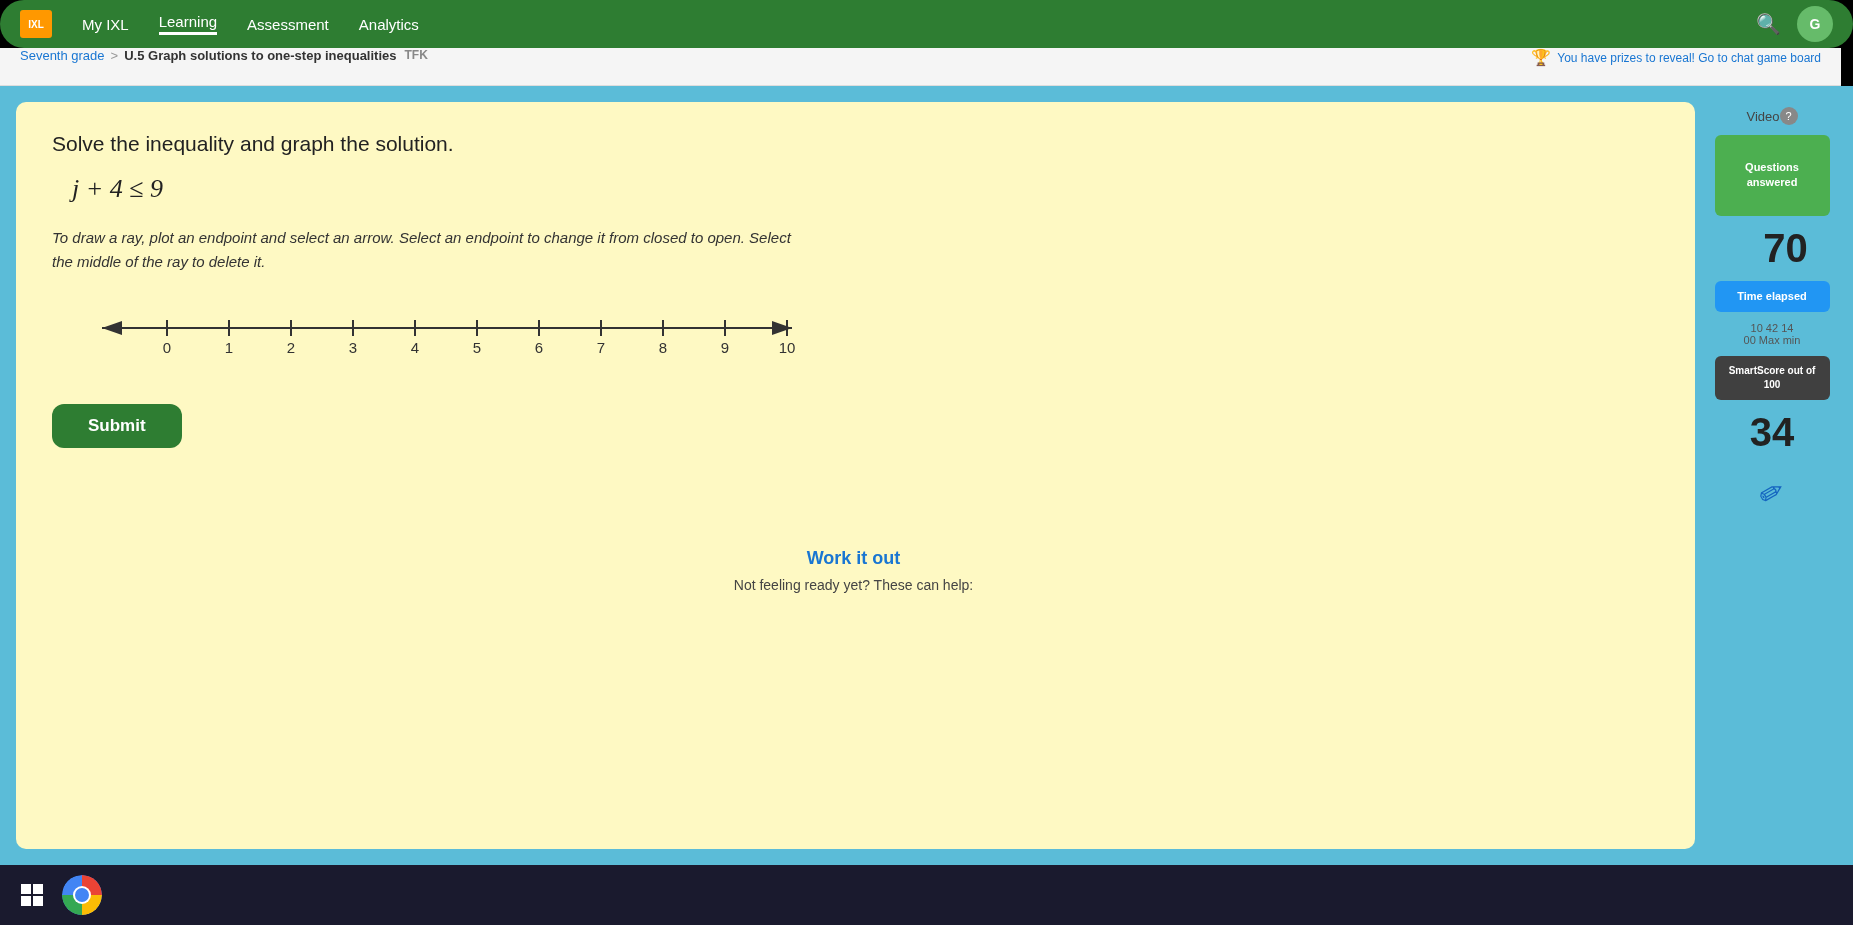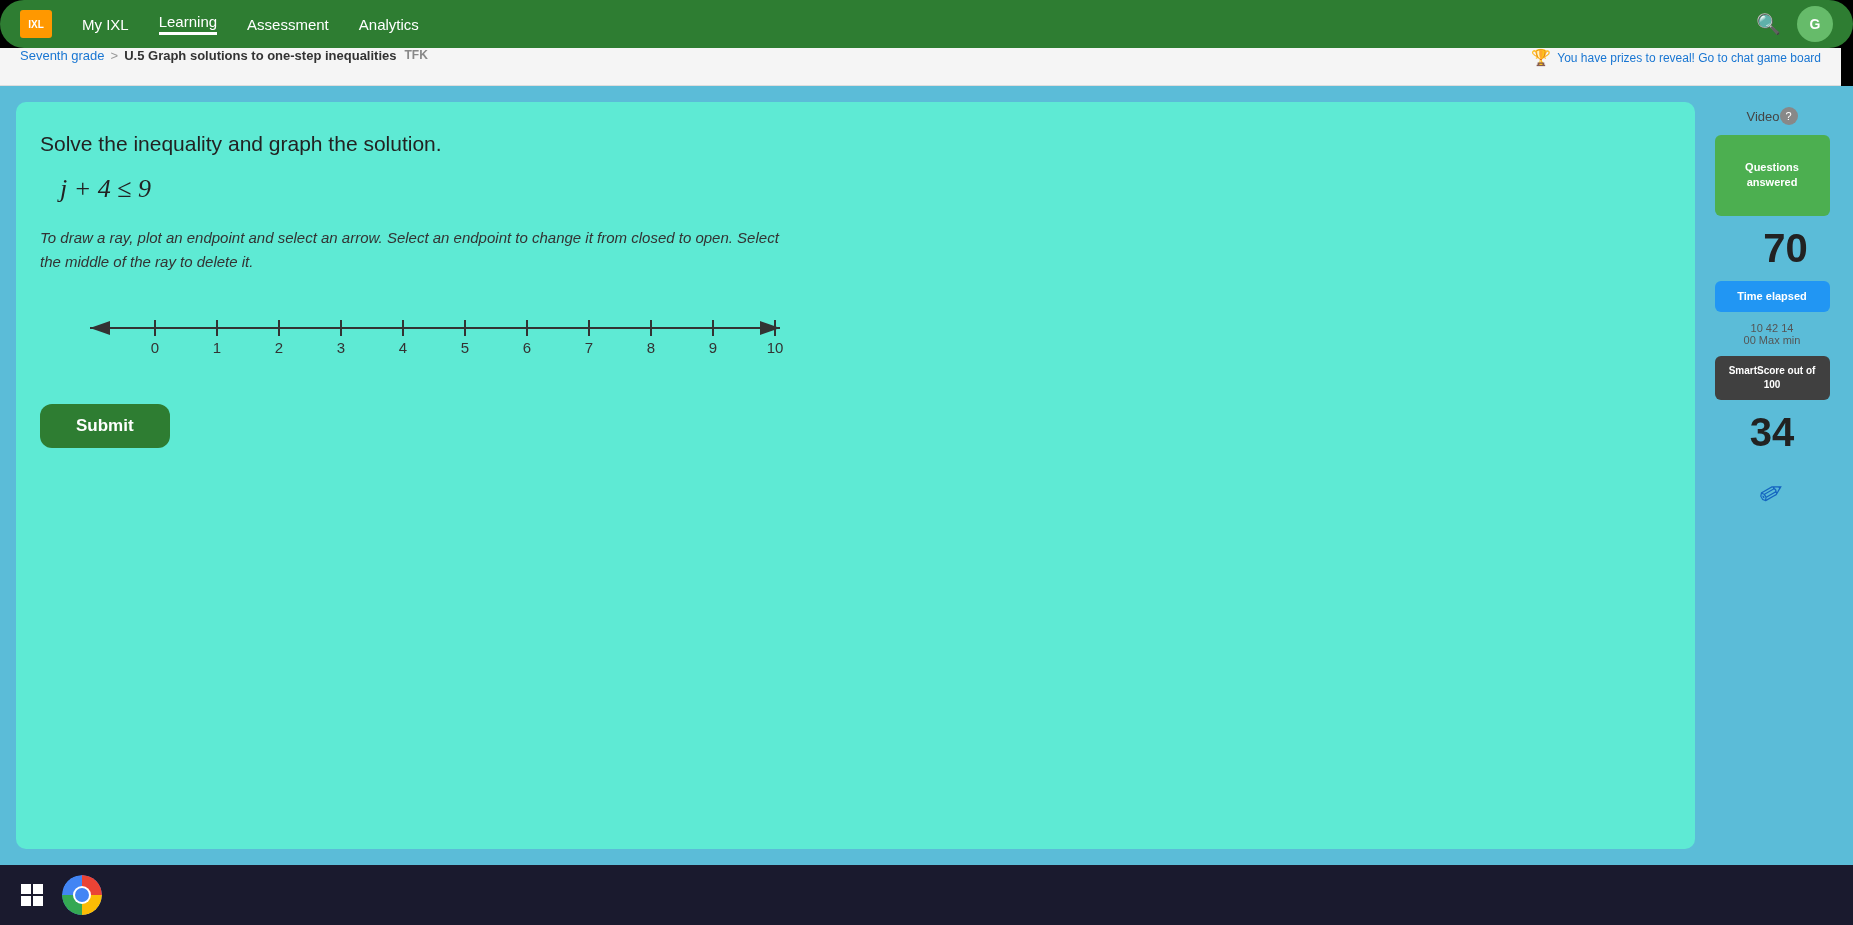--- a/index.html
+++ b/index.html
@@ -37,21 +37,21 @@
   <span style="color:#333;font-weight:600;">U.5 Graph solutions to one-step inequalities</span>
   <span style="margin-left:8px;color:#888;font-size:12px;font-weight:bold;">TFK</span>
   <div style="margin-left:auto;display:flex;align-items:center;gap:6px;">
     <span style="color:#1565c0;font-size:16px;">🏆</span>
     <span style="color:#1976d2;font-size:12px;cursor:pointer;">You have prizes to reveal! Go to chat game board</span>
   </div>
 </div>
 
 <div style="position:absolute;top:86px;left:0;right:0;bottom:60px;background:#5bbcd8;display:flex;padding:16px 16px 16px 16px;gap:12px;overflow:hidden;">
 
-  <div style="flex:1;background:#5eead4;border-radius:10px;padding:30px 40px 40px 24px;display:flex;flex-direction:column;position:relative;">
+  <div style="flex:1;background:#fef9c3;border-radius:10px;padding:30px 40px 40px 36px;display:flex;flex-direction:column;position:relative;">
 
     <div style="font-size:21px;color:#222;margin-bottom:18px;">Solve the inequality and graph the solution.</div>
 
     <div style="font-size:26px;font-style:italic;color:#222;margin-bottom:22px;font-family:'Times New Roman',serif;margin-left:20px;">j + 4 ≤ 9</div>
 
     <div style="font-size:15px;font-style:italic;color:#333;margin-bottom:24px;line-height:1.6;max-width:740px;">To draw a ray, plot an endpoint and select an arrow. Select an endpoint to change it from closed to open. Select the middle of the ray to delete it.</div>
 
     <div style="margin:0 0 32px 20px;cursor:pointer;">
       <svg width="750" height="70" viewBox="0 0 750 70">
 
@@ -98,20 +98,24 @@
 
         <line x1="715" y1="22" x2="715" y2="38" stroke="#333" stroke-width="2"></line>
         <text x="715" y="55" text-anchor="middle" font-size="15" fill="#333">10</text>
       </svg>
     </div>
 
     <div>
       <button style="background:#2e7d32;color:#fff;border:none;border-radius:12px;padding:12px 36px;font-size:17px;font-weight:bold;cursor:pointer;">Submit</button>
     </div>
 
+    <div style="text-align:center;margin-top:100px;">
+      <div style="color:#1976d2;font-size:18px;font-weight:600;cursor:pointer;margin-bottom:8px;">Work it out</div>
+      <div style="font-size:14px;color:#444;">Not feeling ready yet? These can help:</div>
+    </div>
   </div>
 
   <div style="width:130px;display:flex;flex-direction:column;align-items:center;gap:10px;padding-top:5px;">
 
     <div style="display:flex;align-items:center;gap:0;">
       <span style="font-size:13px;color:#444;">Video</span>
       <span style="width:18px;height:18px;border-radius:50%;background:#888;color:#fff;font-size:11px;display:flex;align-items:center;justify-content:center;cursor:pointer;">?</span>
     </div>
 
     <button style="background:#4caf50;color:#fff;border:none;border-radius:6px;padding:25px 10px;font-size:11px;font-weight:bold;cursor:pointer;text-align:center;width:115px;line-height:1.4;">Questions answered</button>

